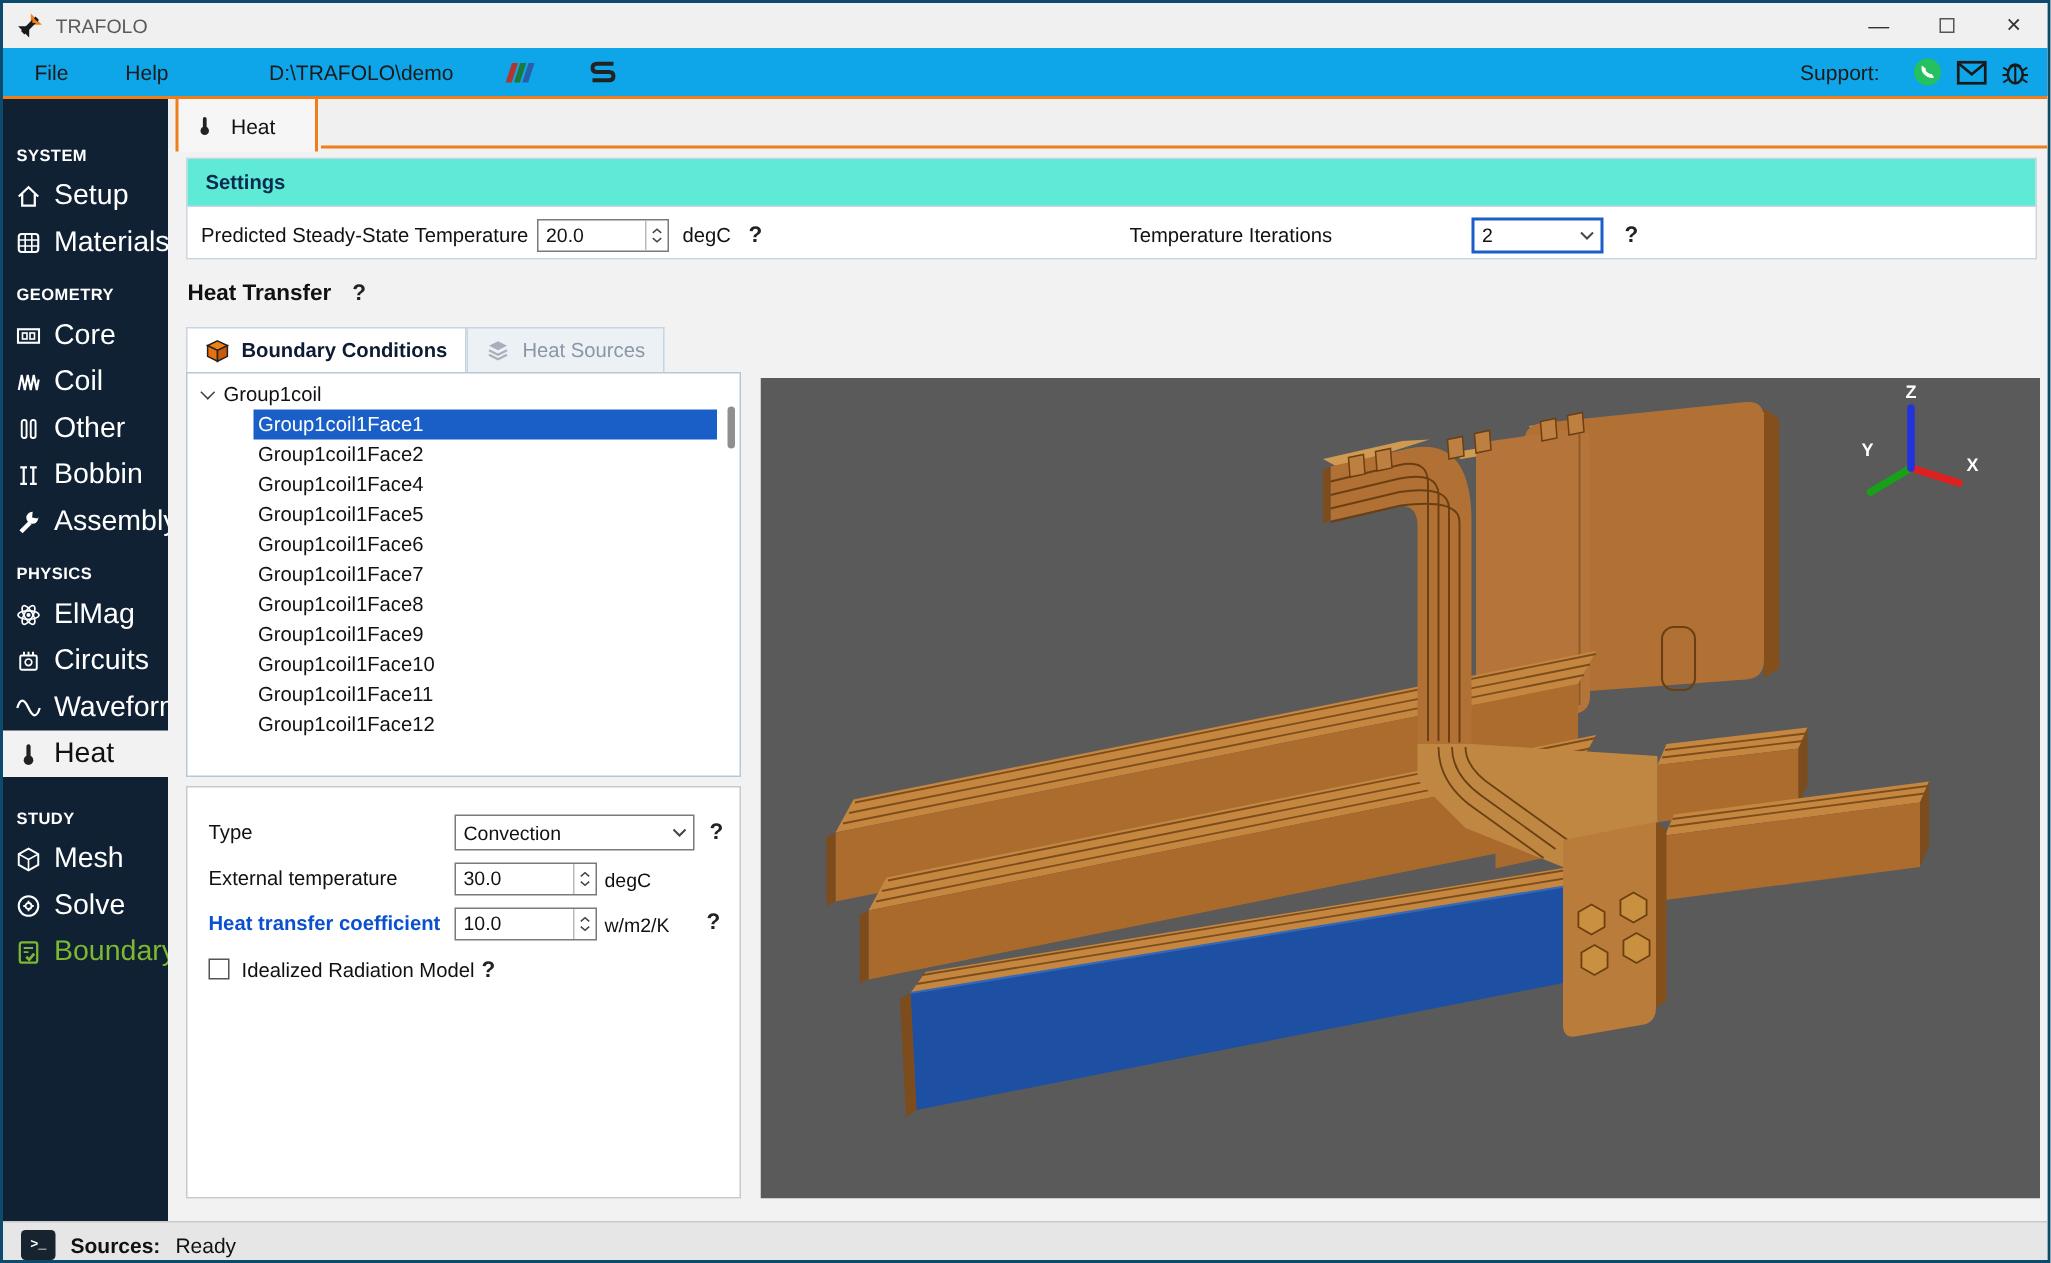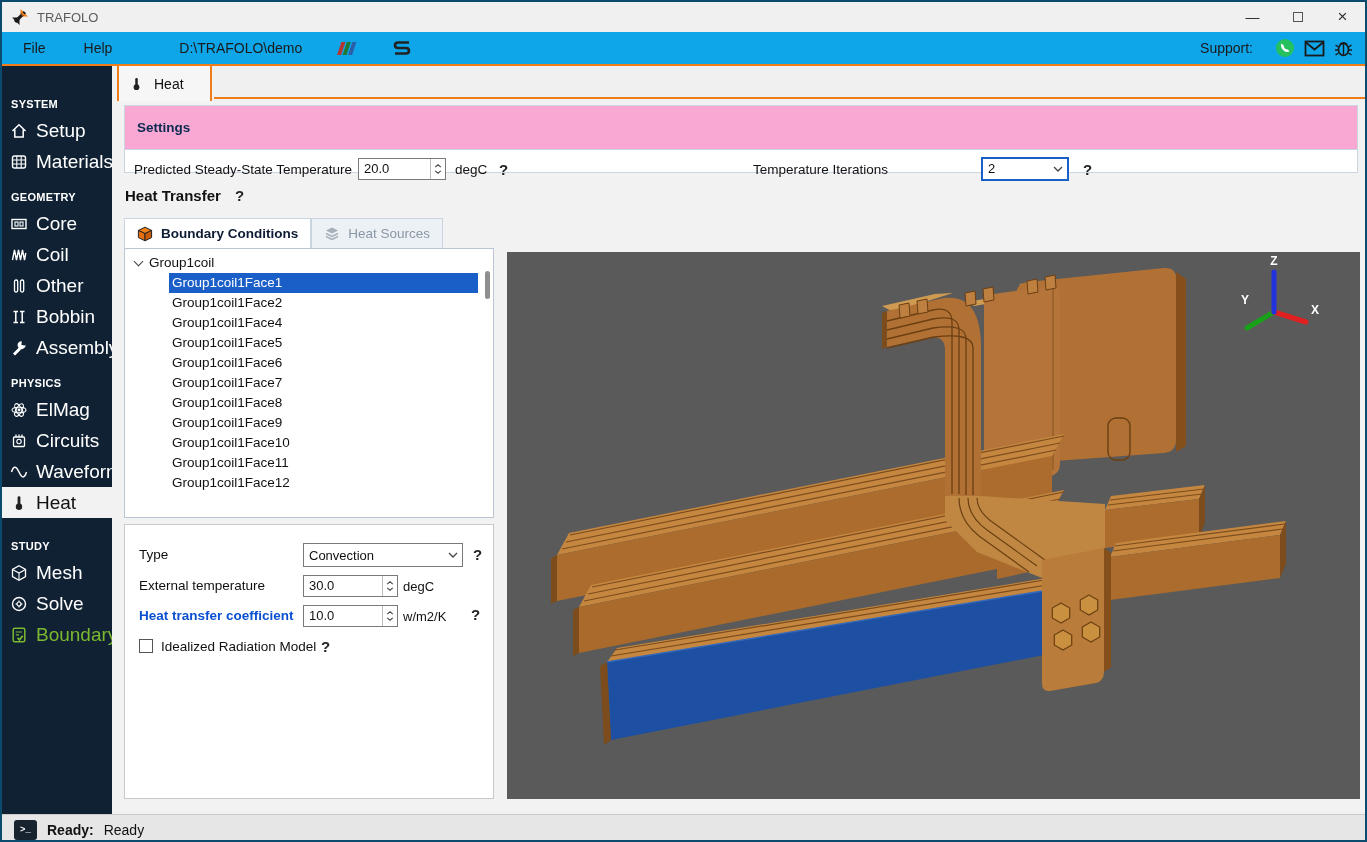--- a/index.html
+++ b/index.html
@@ -35,21 +35,21 @@
   .sb-item.selected { background:#f2f2f2; color:#111; }
   .sb-item.green { color:#7cb830; }
 
   
   .tabstrip { position:absolute; top:0; left:0; right:0; height:35px; background:#f0f0f0; border-top:2px solid #ef7e1a; }
   .tab-heat { position:absolute; left:5px; top:0; width:95px; height:35px; background:#f6f6f6; border-left:2px solid #ef7e1a; border-right:2px solid #ef7e1a; display:flex; align-items:center; gap:10px; padding-left:10px; font-size:14px; color:#111; }
   .tabstrip::after { content:''; position:absolute; left:102px; right:0; bottom:0; height:2px; background:#ef7e1a; }
 
   
   .settings-panel { position:absolute; top:41px; left:12px; right:7px; height:68px; background:#fff; border:1px solid #ccd6e0; }
-  .settings-head { height:44px; background:#f9a8d4; border-bottom:1px solid #c6d6e6; display:flex; align-items:center; padding-left:12px; font-size:13.5px; font-weight:bold; color:#0a2a52; }
+  .settings-head { height:32px; background:#5eead4; border-bottom:1px solid #c6d6e6; display:flex; align-items:center; padding-left:12px; font-size:13.5px; font-weight:bold; color:#0a2a52; }
   .settings-row { position:relative; height:37px; }
   .settings-row .lbl { position:absolute; top:50%; transform:translateY(-50%); font-size:13.5px; color:#111; }
   .q { font-weight:bold; font-size:15px; color:#222; }
   .settings-row .q { position:absolute; top:50%; transform:translateY(-50%); }
 
   
   .spin { display:inline-flex; align-items:stretch; background:#fff; border:1px solid #7a7a7a; height:22px; }
   .spin .val { flex:1; font-size:13px; color:#111; padding:2px 0 0 5px; }
   .spin .btns { width:15px; border-left:1px solid #bbb; display:flex; flex-direction:column; align-items:center; justify-content:center; gap:2px; }
   .dd { display:inline-flex; align-items:center; background:#fff; border:1px solid #7a7a7a; height:24px; }
@@ -495,17 +495,17 @@
             <text x="808" y="62" fill="#fff" font-size="12" font-weight="bold" text-anchor="middle">X</text>
           </g>
         </svg>
       </div>
 
     </div>
   </div>
 
   <div class="statusbar">
     <div class="term-icon">&gt;_</div>
-    <span class="s-lbl">Ready:</span>
+    <span class="s-lbl">Sources:</span>
     <span class="s-val">Ready</span>
   </div>
 
 </div>
 
 </body></html>

